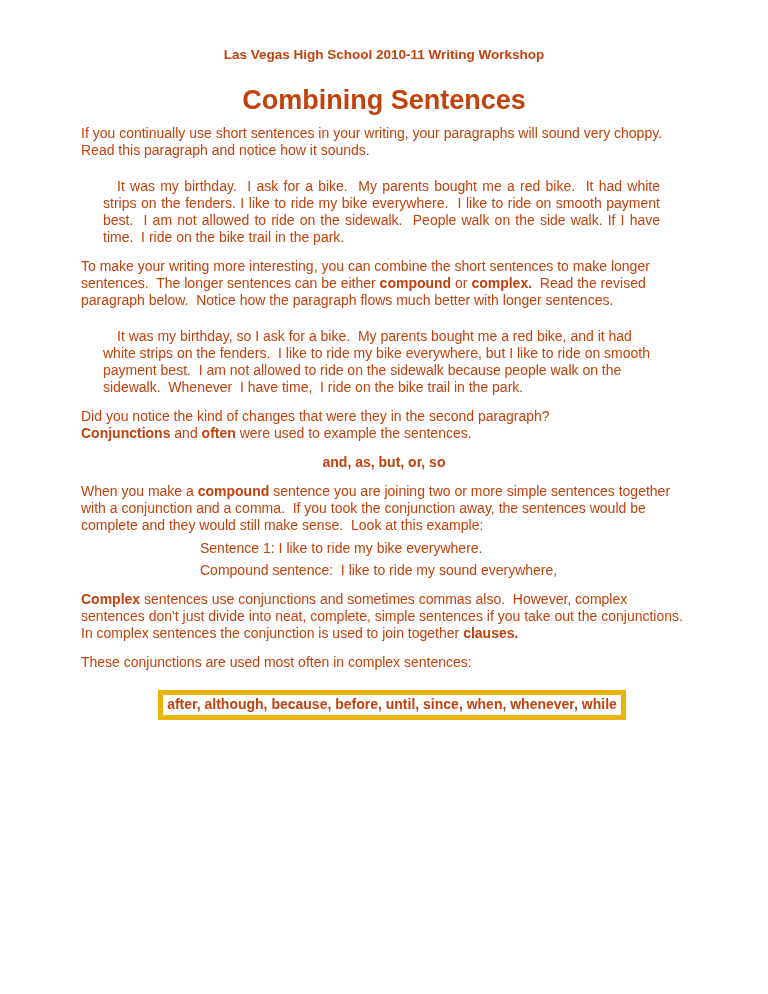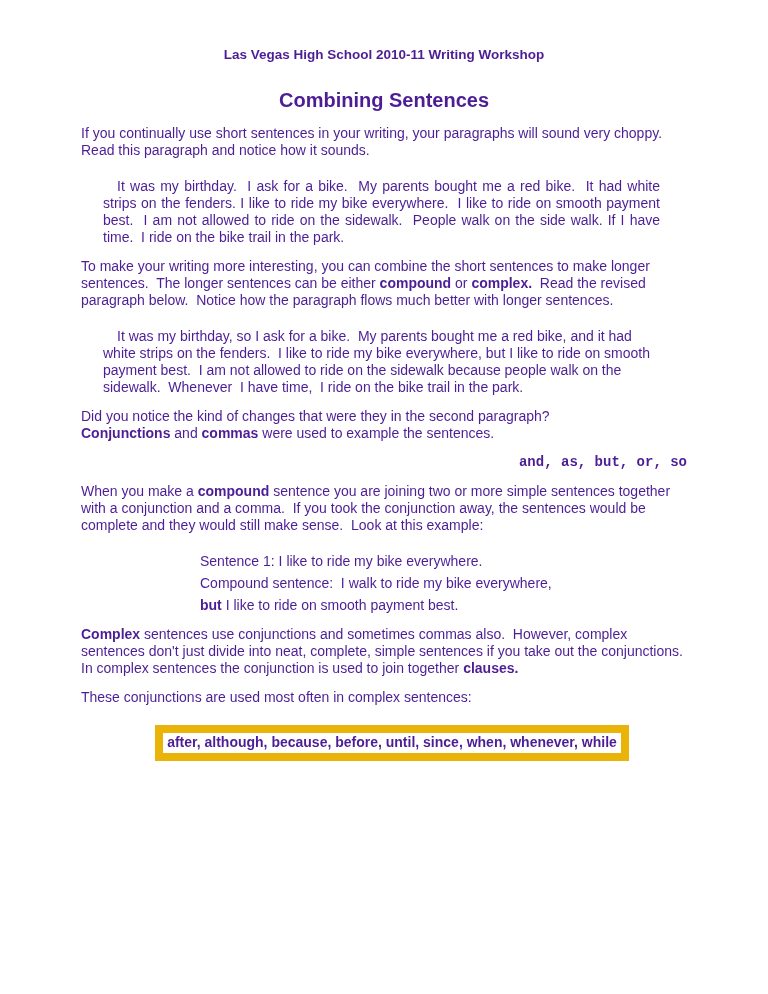--- a/index.html
+++ b/index.html
@@ -10,66 +10,65 @@
   .page {
     position: relative;
     width: 768px;
     min-height: 994px;
     box-sizing: border-box;
     padding: 46px 81px 40px 81px;
     background: #ffffff;
     font-family: "Liberation Sans", sans-serif;
     font-size: 14px;
     line-height: 17px;
-    color: #4c1d95;
+    color: #c2410c;
   }
   .doc-header {
     text-align: center;
     font-weight: bold;
     font-size: 13.5px;
     margin: 0;
   }
   .doc-title {
     text-align: center;
     font-weight: bold;
-    font-size: 20px;
+    font-size: 27px;
     line-height: 26px;
     margin: 24px 0 0 0;
   }
   p.body-para {
     margin: 12px 0 0 0;
     white-space: pre-wrap;
   }
   p.indent-para {
     margin: 19px 27px 0 22px;
     text-indent: 14px;
     white-space: pre-wrap;
   }
   .justify { text-align: justify; }
   .center-bold {
-    text-align: right;
+    text-align: center;
     font-weight: bold;
-    font-family: Liberation Mono, monospace;
   }
   .example-block {
-    margin: 19px 0 0 119px;
+    margin: 6px 0 0 119px;
   }
   .ex-line {
     margin-top: 5px;
     white-space: pre-wrap;
   }
   .ex-line:first-child { margin-top: 0; }
   .bold { font-weight: bold; }
   .box-row {
     text-align: center;
     margin: 19px 0 0 0;
   }
   .conj-box {
     display: inline-block;
-    border: 8px solid #eab308;
+    border: 5px solid #eab308;
     padding: 1px 4px 2px 4px;
     font-weight: bold;
     white-space: pre-wrap;
     margin-left: 16px;
   }
 </style>
 </head>
 <body>
 
 <div class="page">
@@ -80,31 +79,30 @@
 
   <p class="body-para"><span>If you continually use short sentences in your writing, your paragraphs will sound very choppy.  Read this paragraph and notice how it sounds.</span></p>
 
   <p class="indent-para justify"><span>It was my birthday.  I ask for a bike.  My parents bought me a red bike.  It had white strips on the fenders. I like to ride my bike everywhere.  I like to ride on smooth payment best.  I am not allowed to ride on the sidewalk.  People walk on the side walk. If I have time.  I ride on the bike trail in the park.</span></p>
 
   <p class="body-para"><span>To make your writing more interesting, you can combine the short sentences to make longer sentences.  The longer sentences can be either </span><span class="bold">compound</span><span> or </span><span class="bold">complex.</span><span>  Read the revised paragraph below.  Notice how the paragraph flows much better with longer sentences.</span></p>
 
   <p class="indent-para"><span>It was my birthday, so I ask for a bike.  My parents bought me a red bike, and it had white strips on the fenders.  I like to ride my bike everywhere, but I like to ride on smooth payment best.  I am not allowed to ride on the sidewalk because people walk on the sidewalk.  Whenever  I have time,  I ride on the bike trail in the park.</span></p>
 
   <p class="body-para"><span>Did you notice the kind of changes that were they in the second paragraph?
-</span><span class="bold">Conjunctions</span><span> and </span><span class="bold">commas</span><span> were used to example the sentences.</span></p>
+</span><span class="bold">Conjunctions</span><span> and </span><span class="bold">often</span><span> were used to example the sentences.</span></p>
 
 
   <p class="body-para center-bold">and, as, but, or, so</p>
 
   <p class="body-para"><span>When you make a </span><span class="bold">compound</span><span> sentence you are joining two or more simple sentences together with a conjunction and a comma.  If you took the conjunction away, the sentences would be complete and they would still make sense.  Look at this example:</span></p>
 
   <div class="example-block">
     <div class="ex-line"><span>Sentence 1: I like to ride my bike everywhere.</span></div>
-    <div class="ex-line"><span>Compound sentence:  I walk to ride my bike everywhere,</span></div>
-    <div class="ex-line"><span class="bold">but</span><span> I like to ride on smooth payment best.</span></div>
+    <div class="ex-line"><span>Compound sentence:  I like to ride my sound everywhere,</span></div>
   </div>
 
   <p class="body-para"><span class="bold">Complex</span><span> sentences use conjunctions and sometimes commas also.  However, complex sentences don't just divide into neat, complete, simple sentences if you take out the conjunctions. In complex sentences the conjunction is used to join together </span><span class="bold">clauses.</span></p>
 
   <p class="body-para"><span>These conjunctions are used most often in complex sentences:</span></p>
 
   <div class="box-row">
     <span class="conj-box">after, although, because, before, until, since, when, whenever, while</span>
   </div>
 

